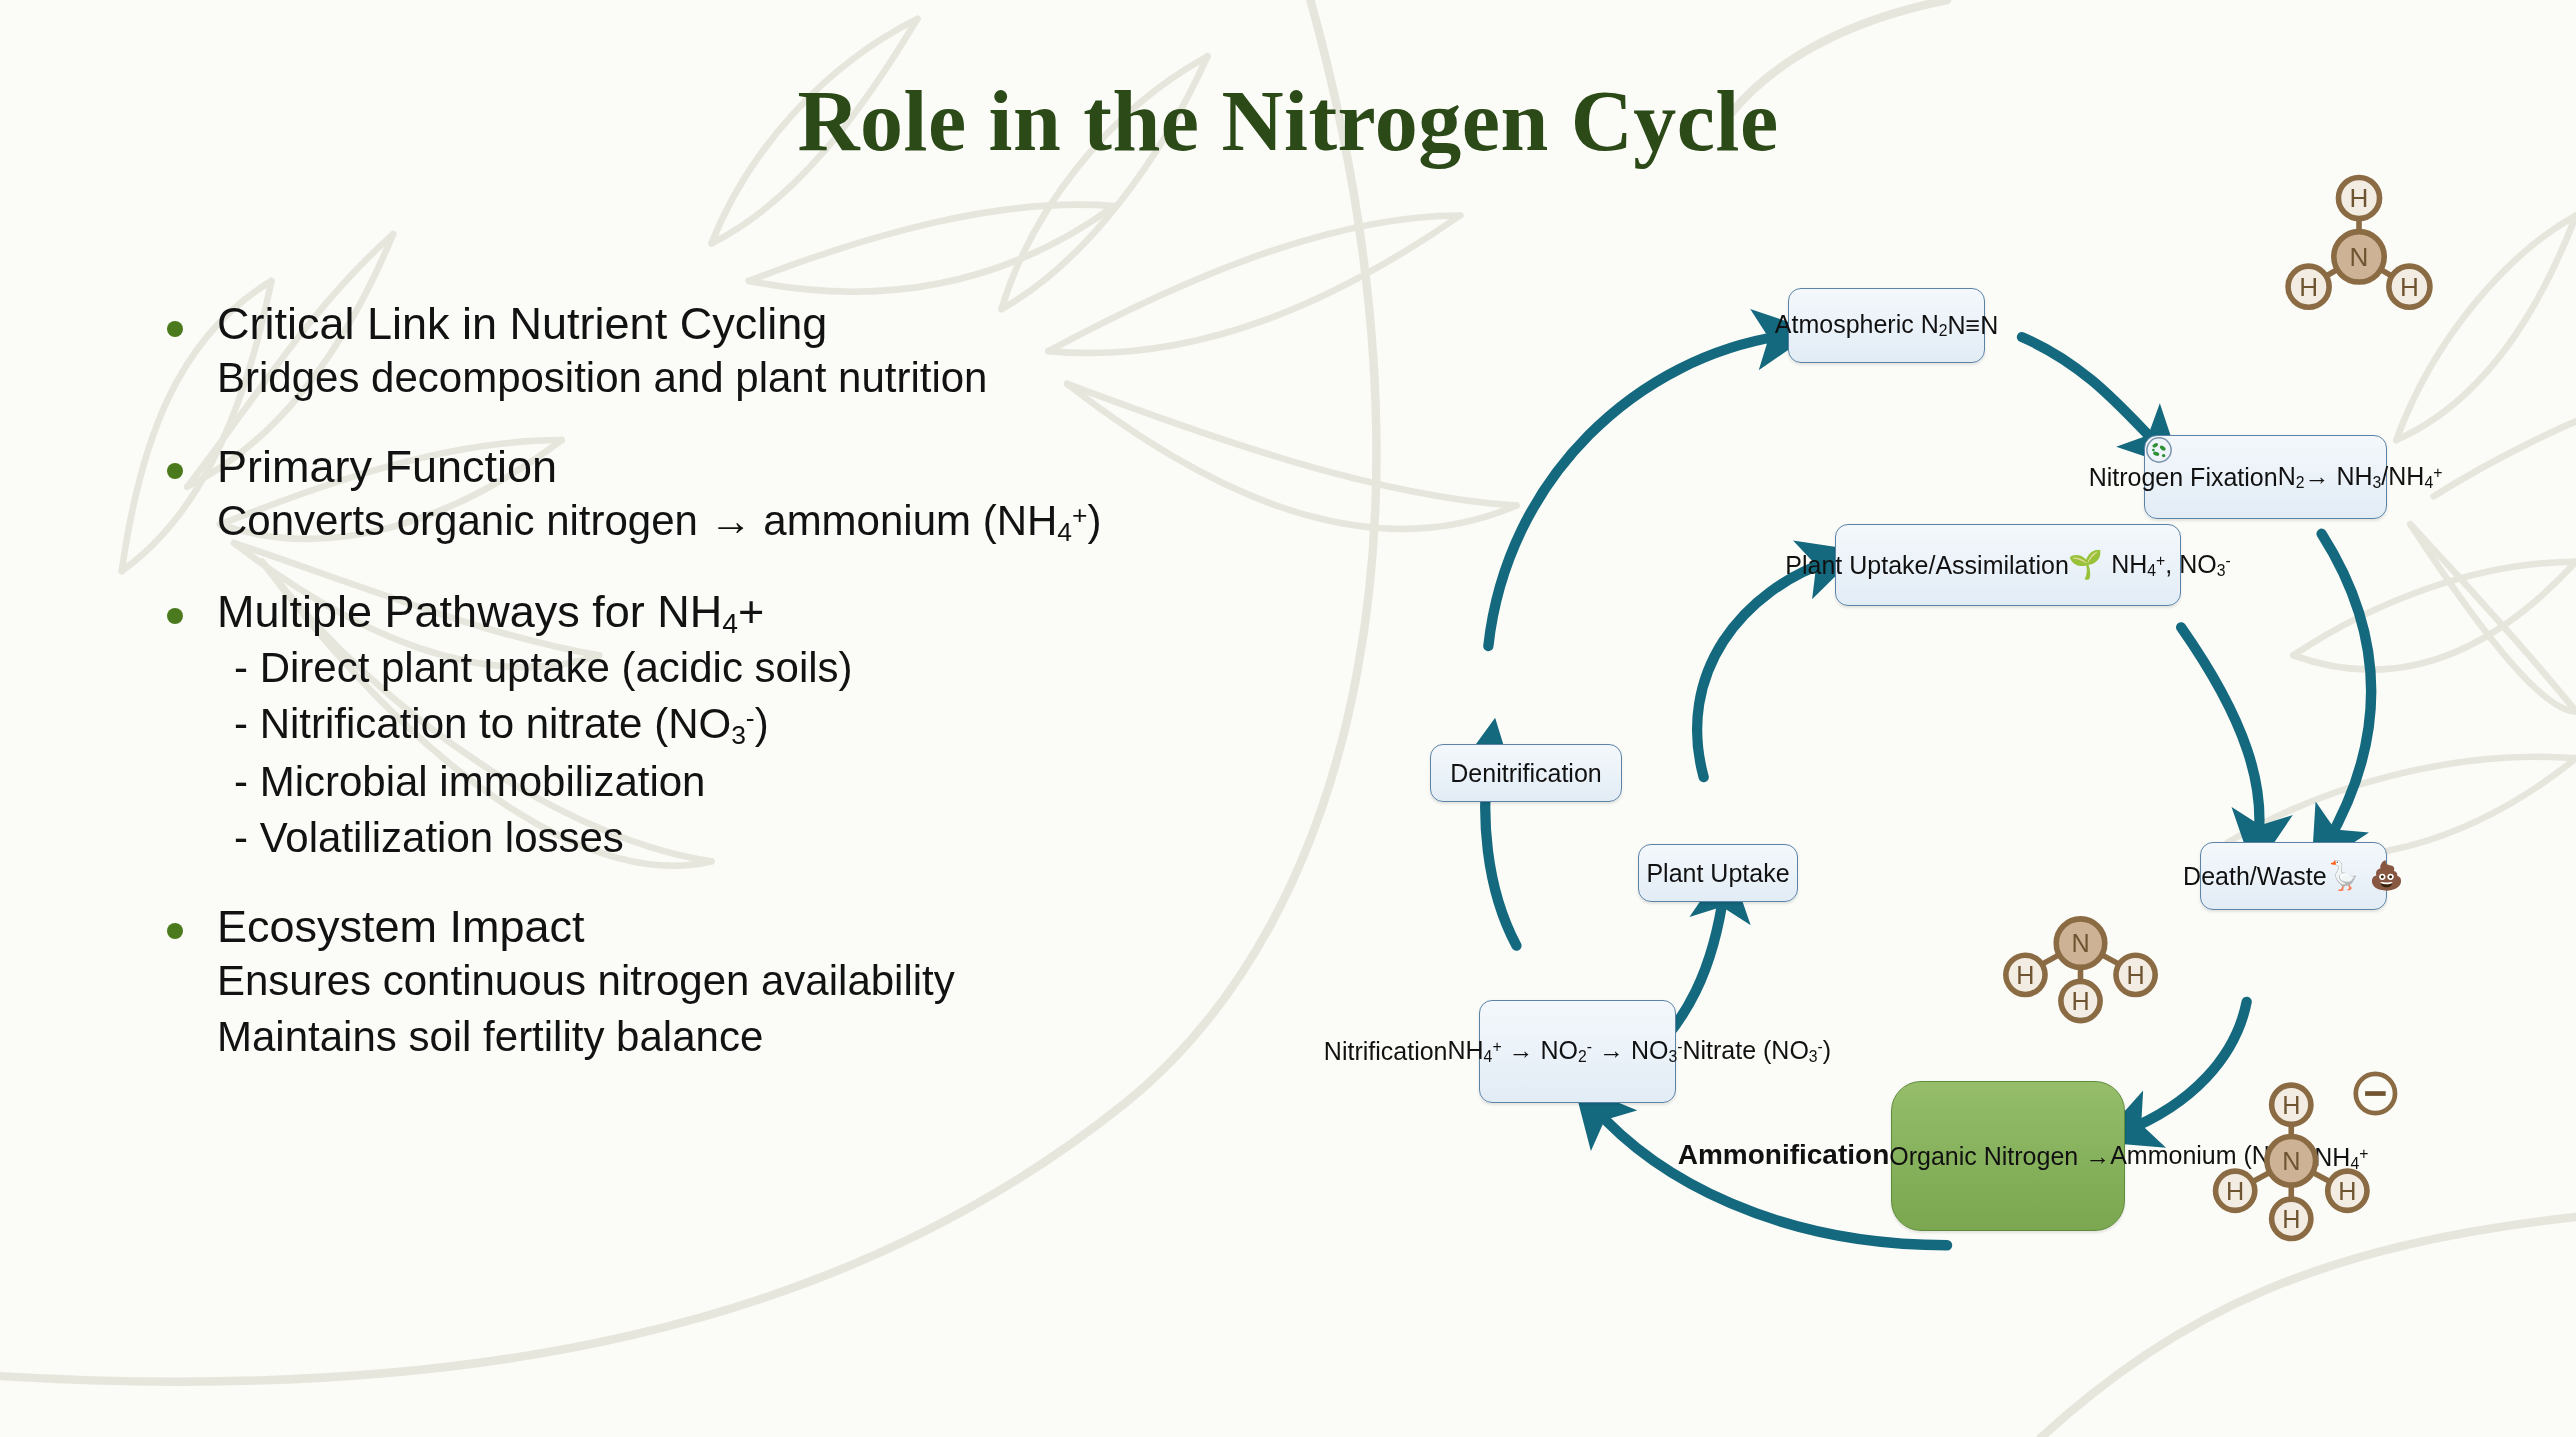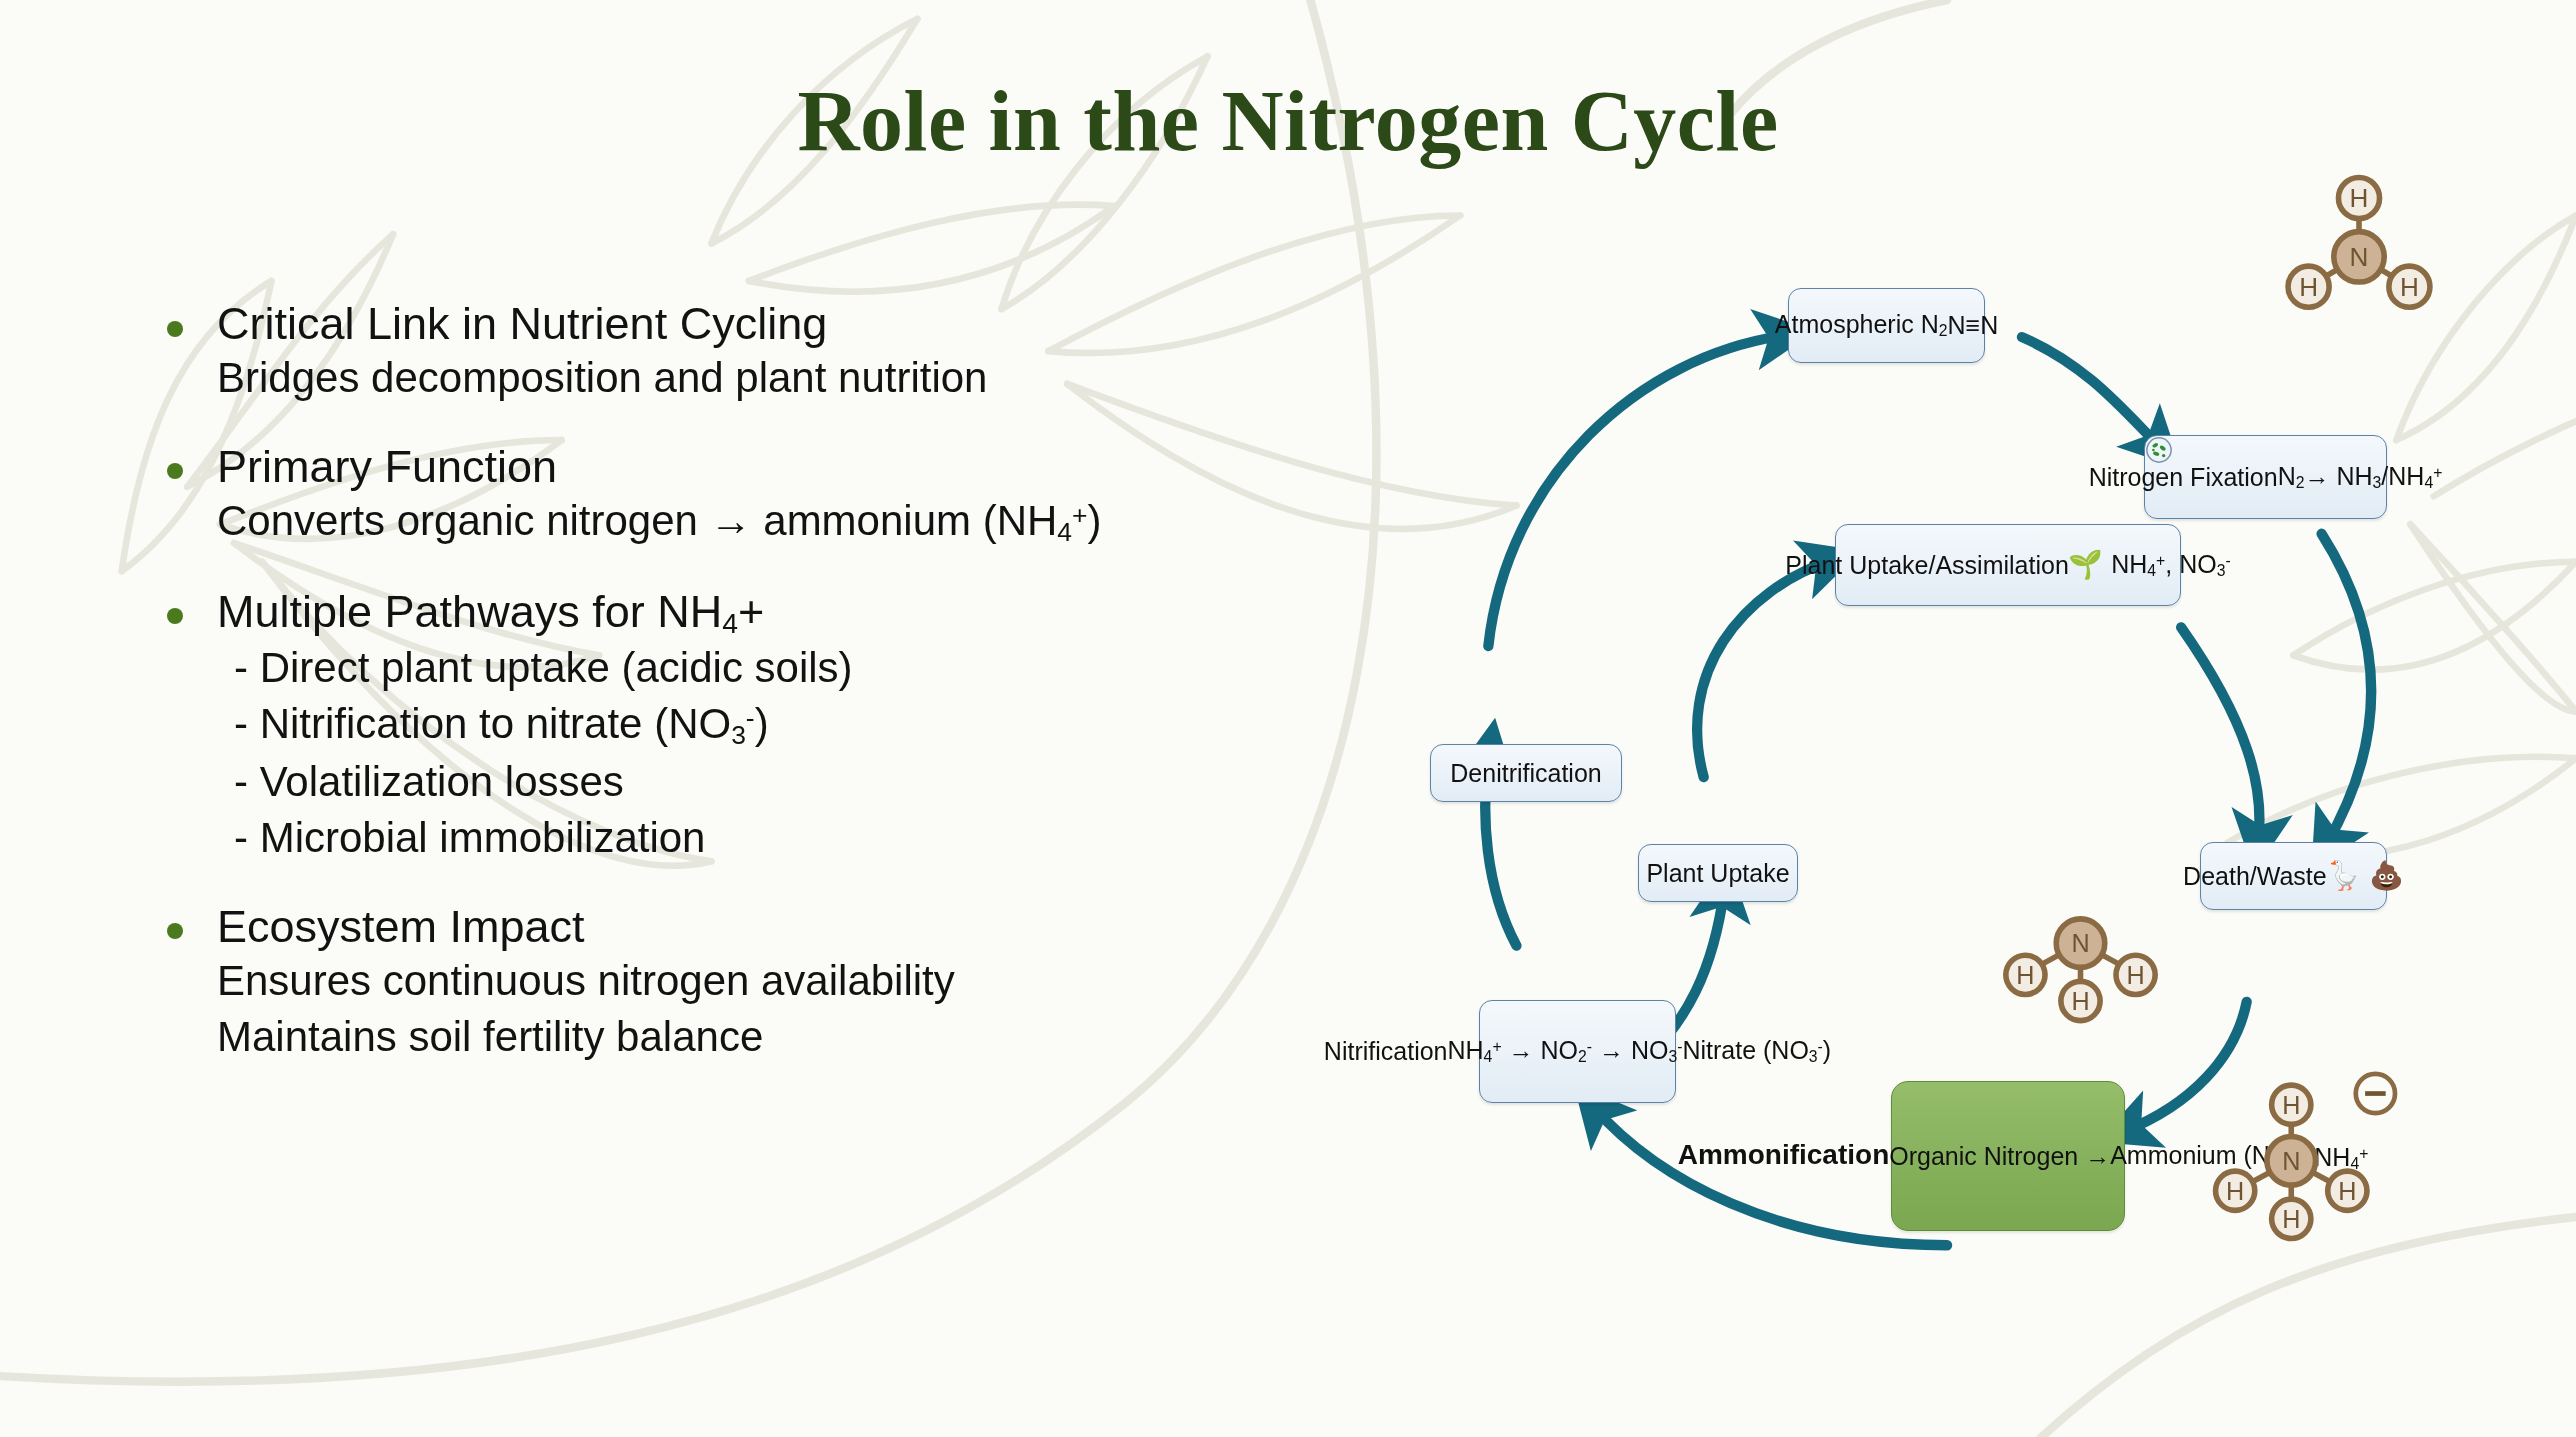--- a/index.html
+++ b/index.html
@@ -65,21 +65,21 @@
     text-align:center;
     font-size:25px;
     line-height:1.16;
     display:flex;justify-content:center;align-items:center;
     padding:6.6px 13px;
   }
   .node .ln{white-space:nowrap;}
   .node.green{
     background:linear-gradient(180deg,#95bd6a 0%,#7aa750 100%);
     border:1.9px solid #5f8c3b;
-    border-radius:17px;
+    border-radius:30px;
     padding-left:43px;
   }
   .node.green .hd{font-weight:bold;font-size:28px;margin-bottom:1.9px;}
 
   .rowi{display:flex;align-items:center;justify-content:center;gap:7.5px;white-space:nowrap;}
   .emoji{font-size:28px;line-height:1;}
 
   
   .mol{position:absolute;}
 </style>
@@ -148,22 +148,22 @@
       <div class="b-sub">Converts organic nitrogen → ammonium (NH<sub>4</sub><sup>+</sup>)</div>
     </div>
 
     <div class="group">
       <div class="b-head">
         <span class="dot"></span>
         <span>Multiple Pathways for NH<sub>4</sub>+</span>
       </div>
       <div class="b-item">- Direct plant uptake (acidic soils)</div>
       <div class="b-item">- Nitrification to nitrate (NO<sub>3</sub><sup>-</sup>)</div>
+      <div class="b-item">- Microbial immobilization</div>
       <div class="b-item">- Volatilization losses</div>
-      <div class="b-item">- Microbial immobilization</div>
     </div>
 
     <div class="group">
       <div class="b-head">
         <span class="dot"></span>
         <span>Ecosystem Impact</span>
       </div>
       <div class="b-sub">Ensures continuous nitrogen availability</div>
       <div class="b-sub">Maintains soil fertility balance</div>
     </div>

